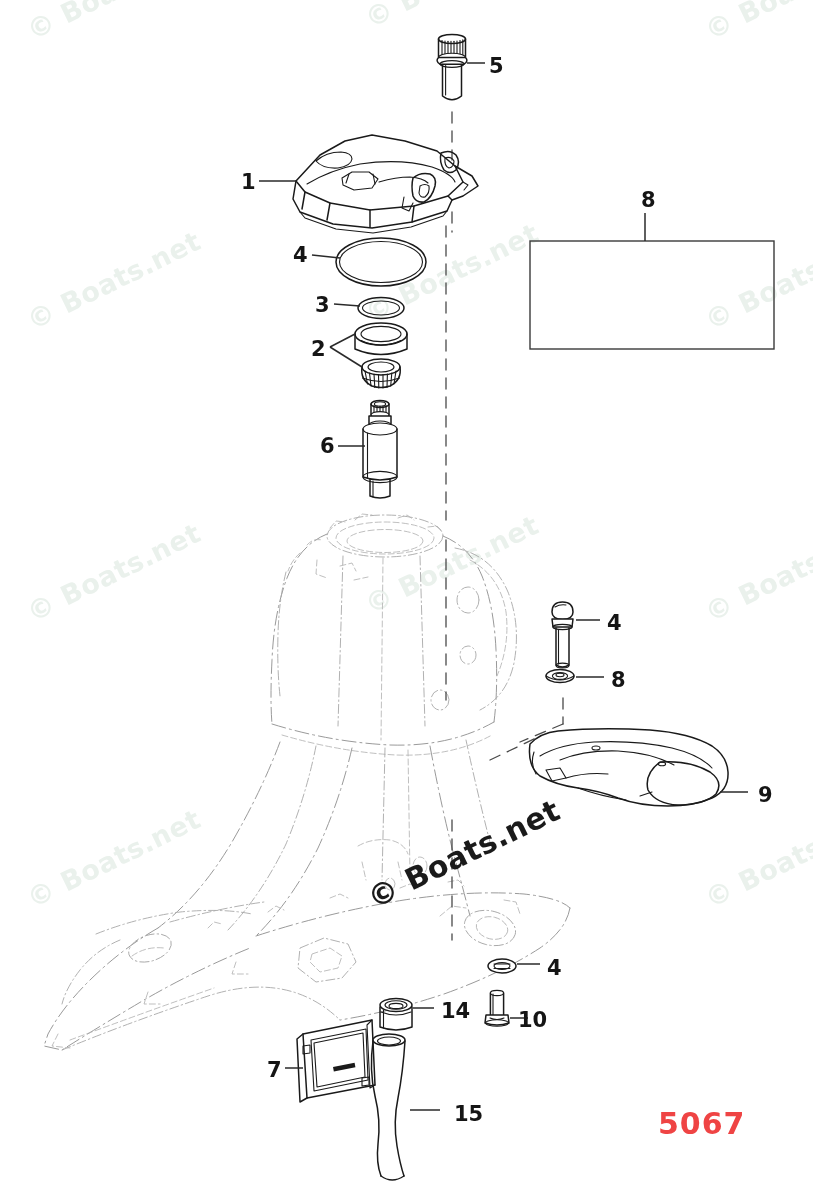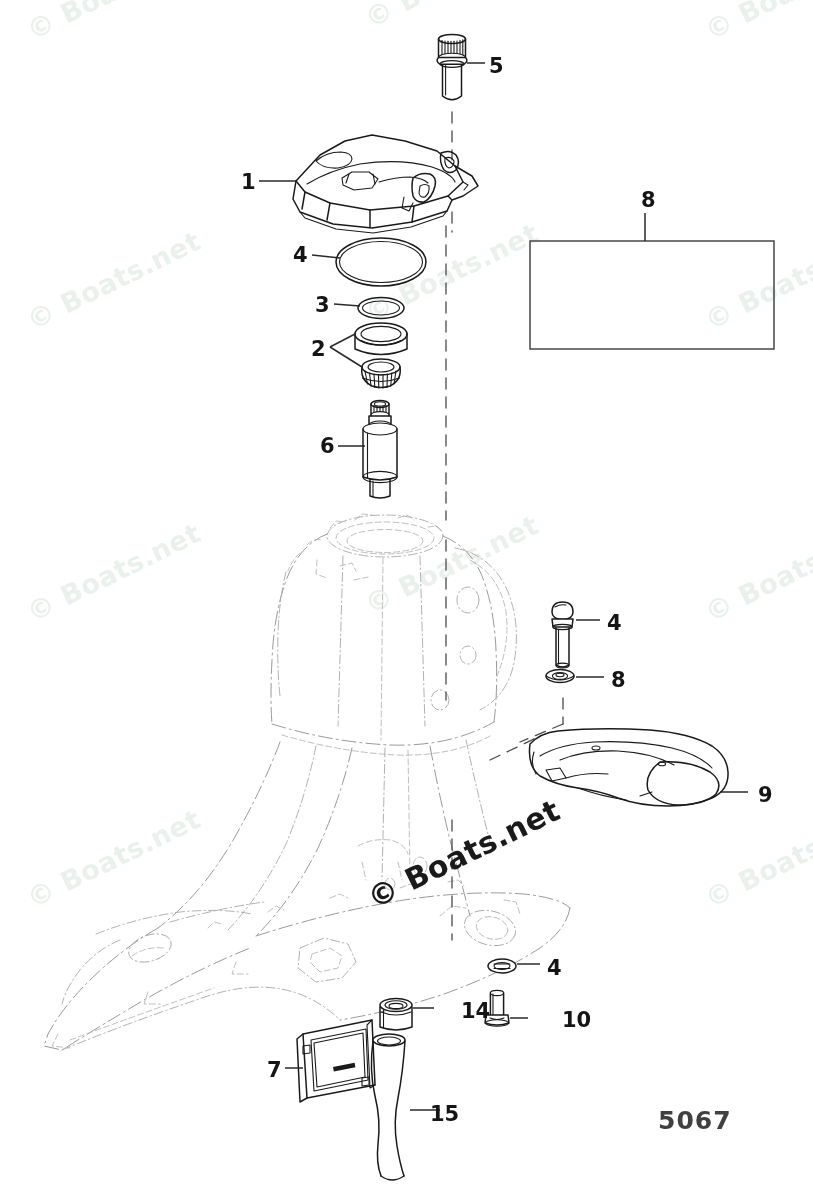--- a/index.html
+++ b/index.html
@@ -56,22 +56,22 @@
     font-size: 21px;
     color: #151515;
     line-height: 1;
     white-space: nowrap;
   }
   #diagram-id {
     position: absolute;
     z-index: 8;
     font-family: "DejaVu Sans", sans-serif;
     font-weight: 700;
-    font-size: 25px;
-    color: #404040;
+    font-size: 30px;
+    color: #ef4444;
     letter-spacing: 1px;
   }
 </style>
 </head>
 <body>
 
 <div id="page">
 
   <div id="watermark-layer">
       <div class="wm" style="left: 22px; top: 18px;">© Boats.net</div>
@@ -522,24 +522,24 @@
   <div id="callouts">
       <div class="callout" style="left: 241px; top: 172px;">1</div>
       <div class="callout" style="left: 311px; top: 339px;">2</div>
       <div class="callout" style="left: 315px; top: 295px;">3</div>
       <div class="callout" style="left: 293px; top: 245px;">4</div>
       <div class="callout" style="left: 489px; top: 56px;">5</div>
       <div class="callout" style="left: 320px; top: 436px;">6</div>
       <div class="callout" style="left: 267px; top: 1060px;">7</div>
       <div class="callout" style="left: 641px; top: 190px;">8</div>
       <div class="callout" style="left: 758px; top: 785px;">9</div>
-      <div class="callout" style="left: 562px; top: 1010px; text-align: right;">10</div>
+      <div class="callout" style="left: 518px; top: 1010px; text-align: right;">10</div>
       <div class="callout" style="left: 547px; top: 958px;">4</div>
       <div class="callout" style="left: 607px; top: 613px;">4</div>
       <div class="callout" style="left: 611px; top: 670px;">8</div>
-      <div class="callout" style="left: 461px; top: 1001px;">14</div>
-      <div class="callout" style="left: 430px; top: 1104px;">15</div>
+      <div class="callout" style="left: 441px; top: 1001px;">14</div>
+      <div class="callout" style="left: 454px; top: 1104px;">15</div>
     </div>
 
   <div id="diagram-id" style="left:658px; top:1106px;">5067</div>
 
 <div class="wm wm-dark" style="left: 362px; top: 884px;">© Boats.net</div>
   </div>
 
 </body></html>

